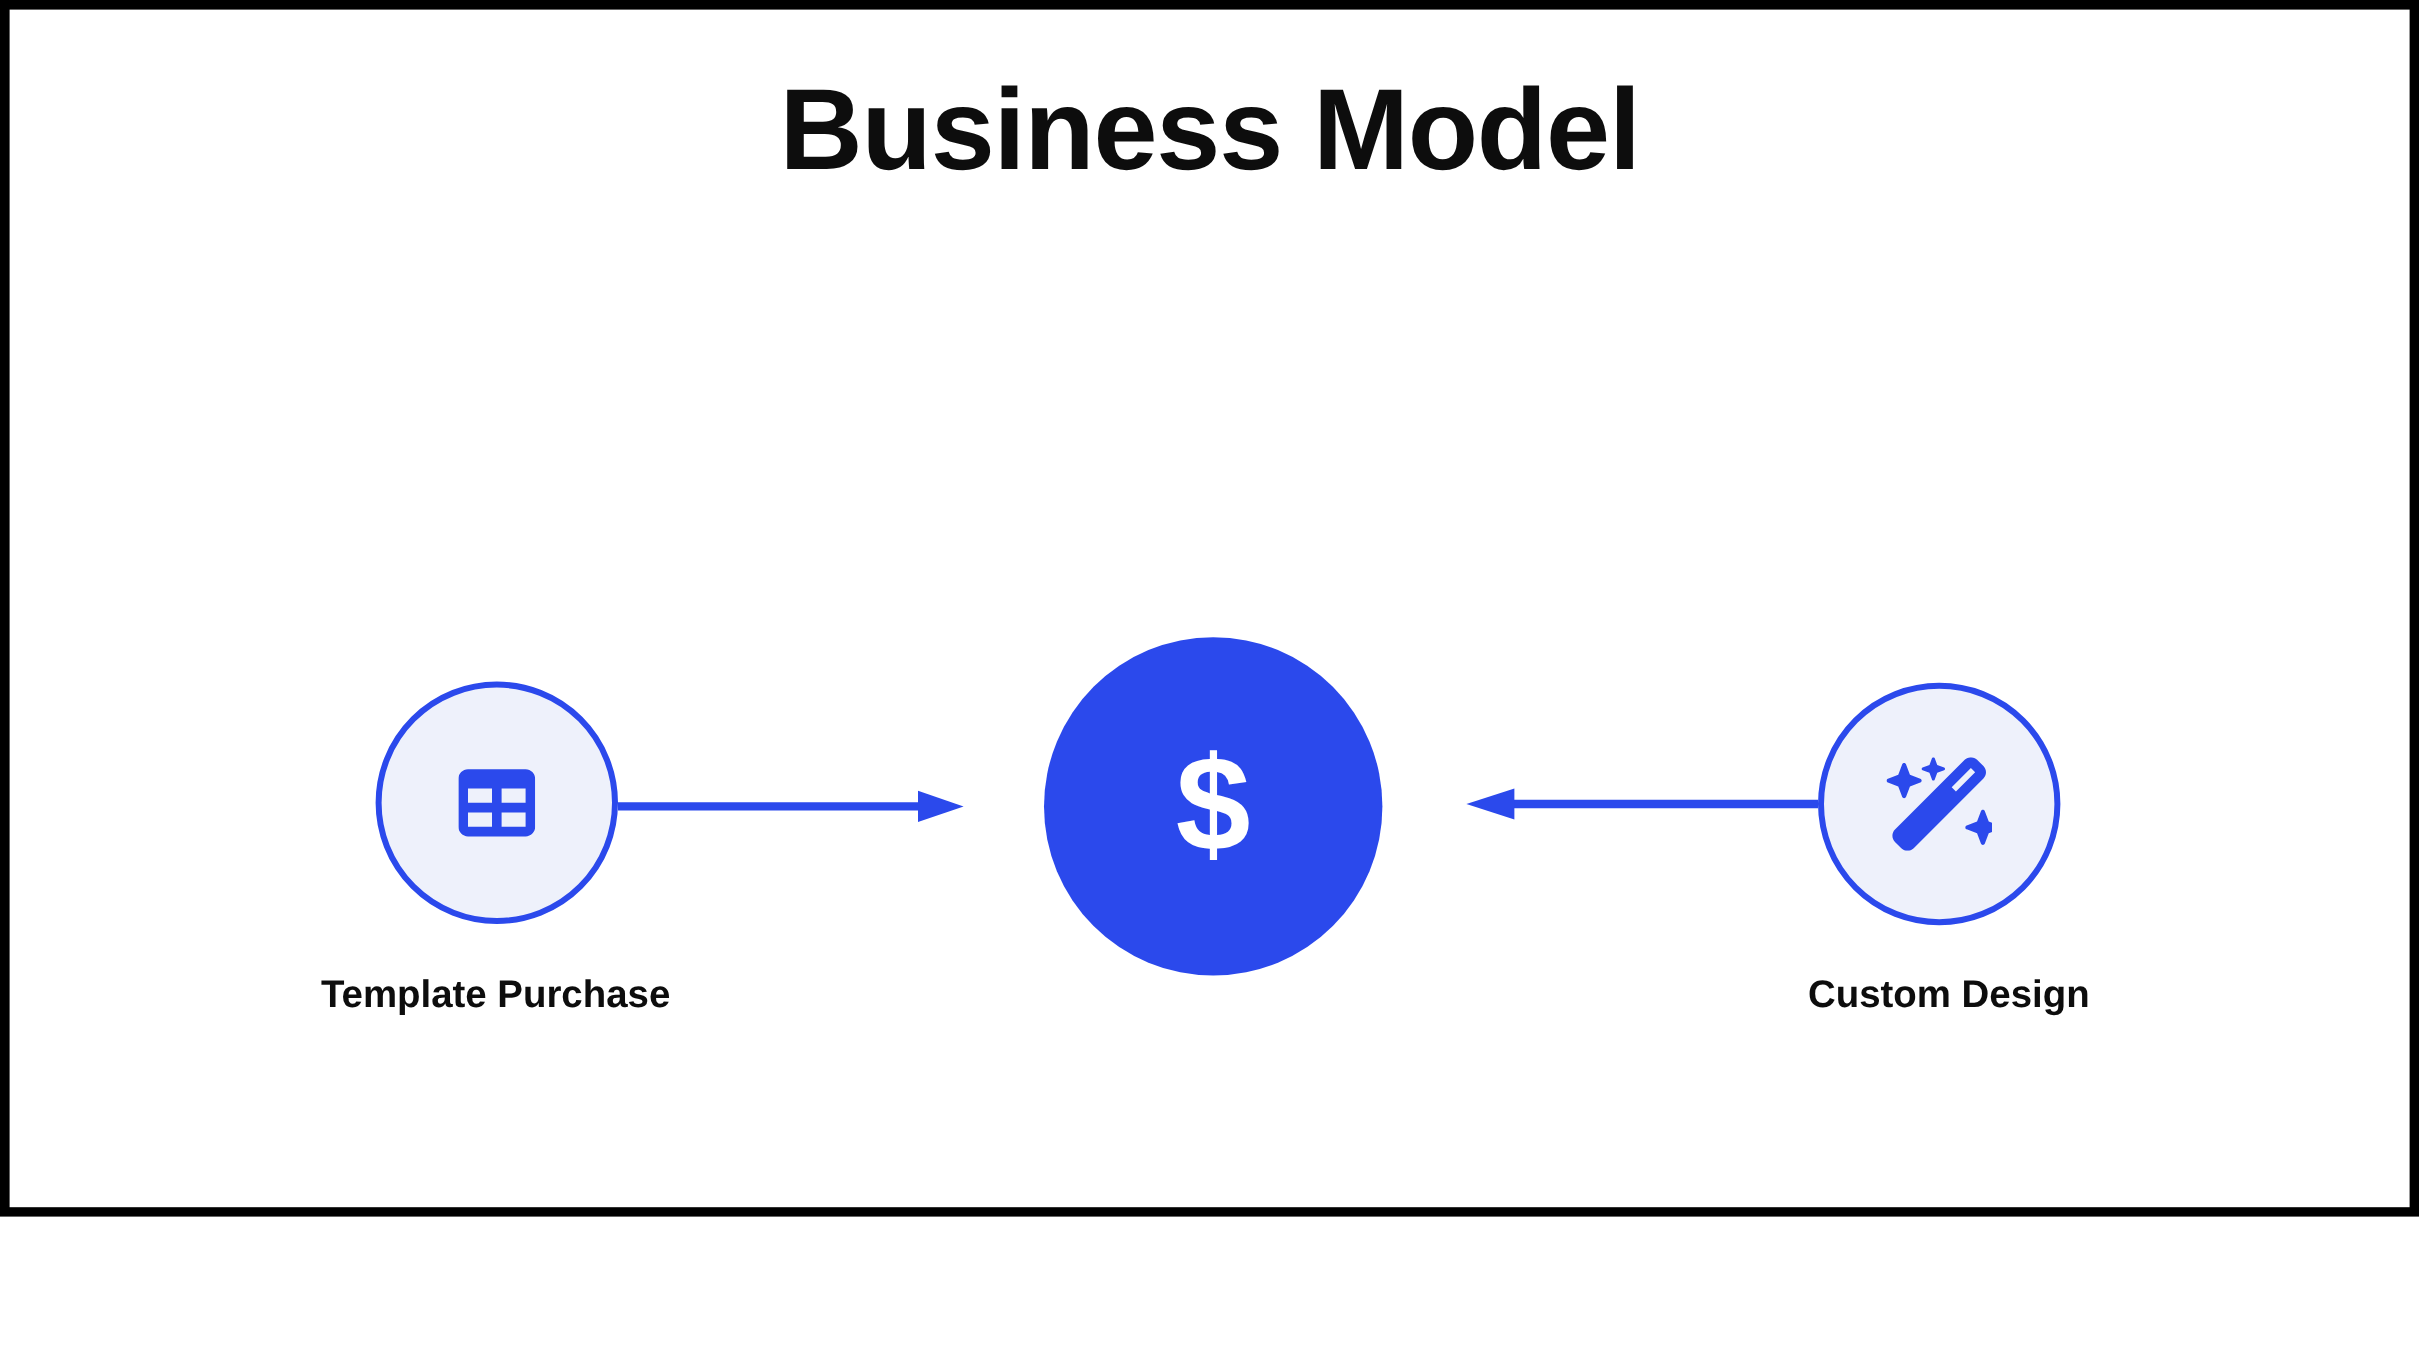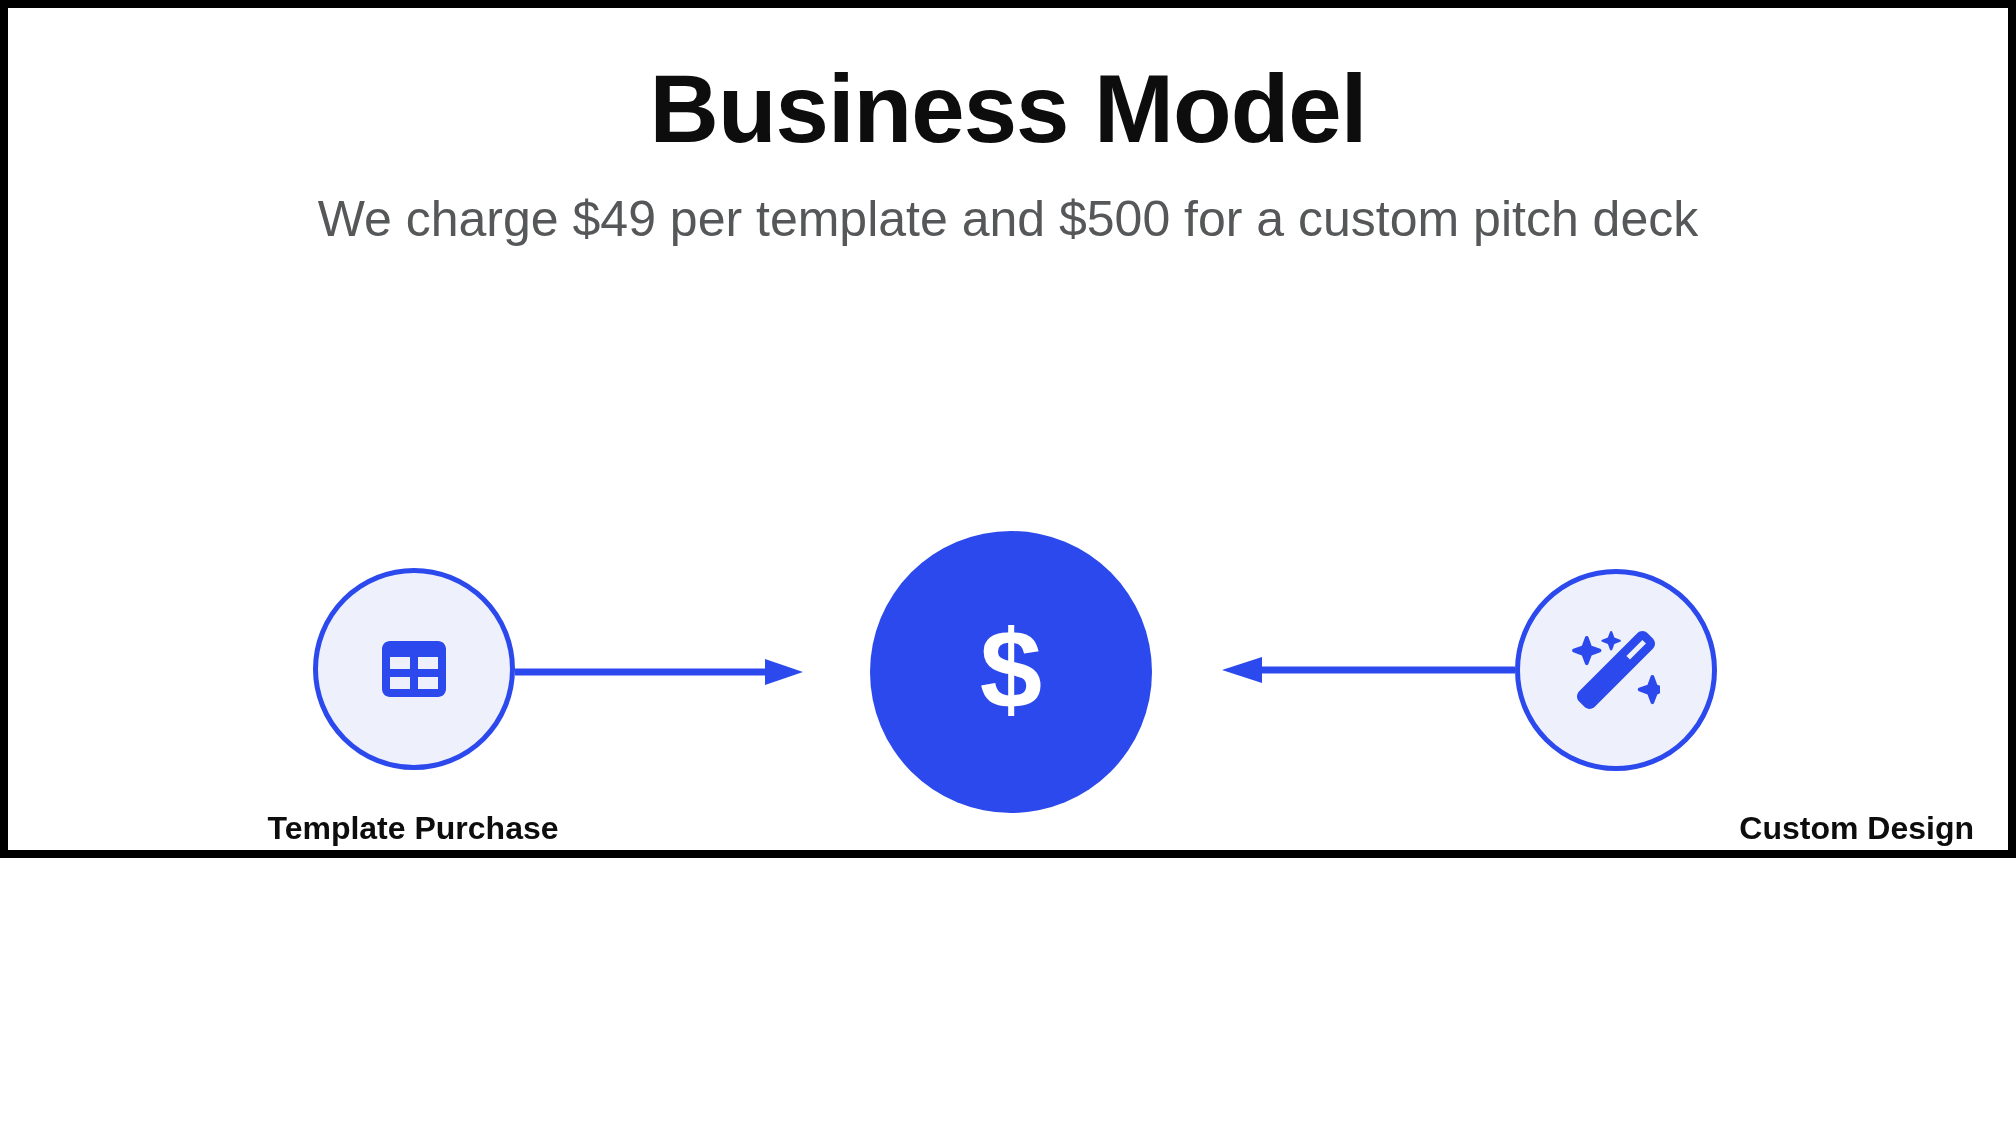--- a/index.html
+++ b/index.html
@@ -9,21 +9,21 @@
     --subtitle-text: #555759;
     --frame: #000000;
   }
   * { margin: 0; padding: 0; box-sizing: border-box; }
   html, body { background: #ffffff; }
   body { font-family: "Liberation Sans", "DejaVu Sans", sans-serif; }
 
   .slide {
     position: relative;
     width: 2016px;
-    height: 858px;
+    height: 1014px;
     background: #ffffff;
     border: 8px solid var(--frame);
     overflow: hidden;
   }
 
   .title {
     position: absolute;
     top: 46px;
     left: 0;
     width: 100%;
@@ -90,32 +90,31 @@
 
   .node-label {
     position: absolute;
     width: 700px;
     text-align: center;
     font-size: 32px;
     font-weight: 700;
     color: var(--title-text);
   }
   .label-left  { left: 55px;   top: 802px; }
-  .label-right { left: 1266px; top: 802px; text-align: right; }
+  .label-right { left: 1266px; top: 802px; }
 
   .icon-svg { display: block; }
 </style>
 </head>
 <body>
 
 <div class="slide">
 
   <h1 class="title">Business Model</h1>
 
-  <p class="subtitle">We charge $49 per template and $500 for a custom pitch deck</p>
 
   <div class="node-circle node-small node-left">
     <span>
       <svg class="icon-svg" width="64" height="64" viewBox="0 0 512 512" fill="currentColor" aria-hidden="true">
         <path d="M64 256V160H224v96H64zm0 64H224v96H64V320zm224 96V320H448v96H288zM448 256H288V160H448v96zM64 32C28.7 32 0 60.7 0 96V416c0 35.3 28.7 64 64 64H448c35.3 0 64-28.7 64-64V96c0-35.3-28.7-64-64-64H64z"></path>
       </svg>
     </span>
   </div>
 
   <svg class="arrow-svg arrow-left" width="292" height="40" viewBox="0 0 292 40" aria-hidden="true">

